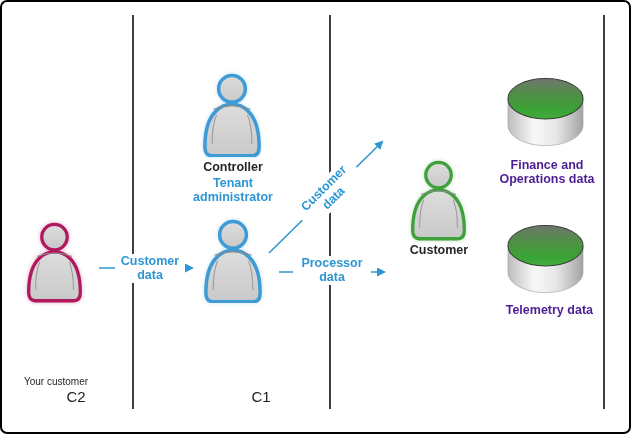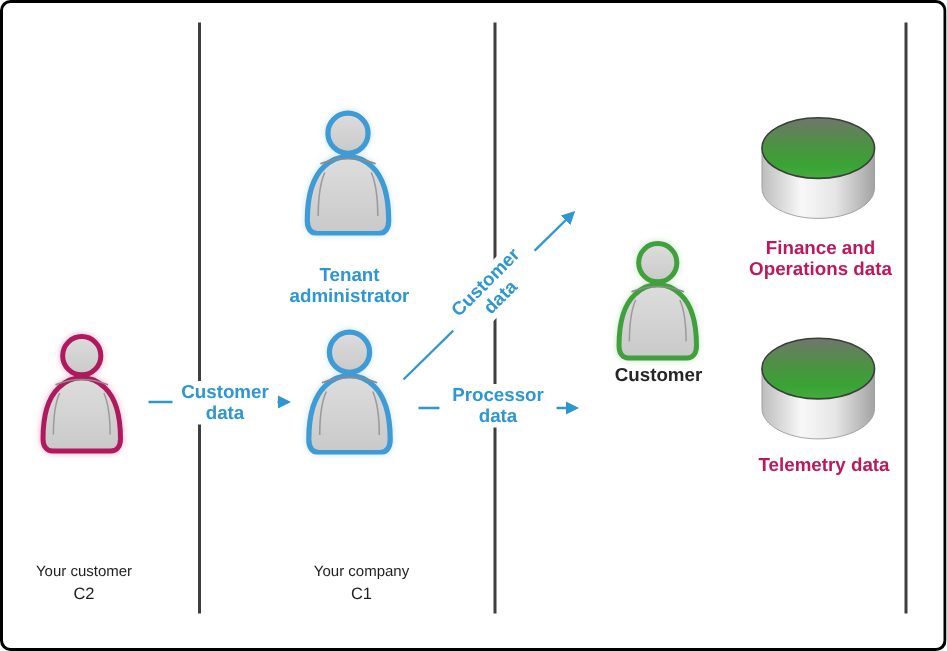--- a/index.html
+++ b/index.html
@@ -12,23 +12,23 @@
   .vline.l1{left:130px;} .vline.l2{left:327px;} .vline.l3{left:601px;}
   .arrows{position:absolute;left:0;top:0;width:627px;height:430px;pointer-events:none;}
   .lbl{position:absolute;text-align:center;}
   .flow-label{
     background:#fff;color:#2e96d2;font-size:12.5px;font-weight:600;
     line-height:13.5px;padding:1px 2px;
   }
   .flow-label.diag{transform:rotate(-45deg);}
   .name-label{color:#262626;font-size:12.5px;font-weight:600;line-height:14px;}
   .role-label{color:#2e96d2;font-size:12.5px;font-weight:600;line-height:14px;}
-  .store-label{color:#be185d;font-size:12.5px;font-weight:600;line-height:14px;}
+  .store-label{color:#4c1d95;font-size:12.5px;font-weight:600;line-height:14px;}
   .section-label{color:#1f1f1f;font-size:10px;font-weight:400;line-height:15px;}
-  .section-code{color:#1f1f1f;font-size:11px;font-weight:400;line-height:13px;}
+  .section-code{color:#1f1f1f;font-size:15px;font-weight:400;line-height:13px;margin-left:20px;}
   .actor{position:absolute;}
   .actor.crimson svg{filter:drop-shadow(0 0 2px rgba(176,25,94,0.35));}
   .actor.blue svg{filter:drop-shadow(0 0 2px rgba(62,155,213,0.30));}
   .actor.green svg{filter:drop-shadow(0 0 2px rgba(63,160,60,0.30));}
   .db{position:absolute;}
   .hidden-defs{position:absolute;width:0;height:0;overflow:hidden;}
 </style>
 </head>
 <body>
 
@@ -86,20 +86,21 @@
 
   <div class="actor blue" style="left:199px;top:71px;width:62px;height:84px;">
     <svg width="62" height="84" viewBox="0 0 64 86">
       <path d="M11 85 C6 85 4 81 4 76 C4 60 7 47 15.5 39 C20 34.5 25.5 32 32 32 C38.5 32 44 34.5 48.5 39 C57 47 60 60 60 76 C60 81 58 85 53 85 Z" fill="url(#personFill)" stroke="#3E9BD5" stroke-width="3.6" stroke-linejoin="round"></path>
       <path d="M16 43 C12.5 51 11.5 61 11.5 73" fill="none" stroke="#9b9b9b" stroke-width="1.1"></path>
       <path d="M48 43 C51.5 51 52.5 61 52.5 73" fill="none" stroke="#9b9b9b" stroke-width="1.1"></path>
       <circle cx="32" cy="16" r="13.8" fill="url(#personFill)" stroke="#3E9BD5" stroke-width="3.6"></circle>
       <path d="M13 37 Q32 29.5 51 37" fill="none" stroke="#8b8b8b" stroke-width="1.2"></path>
     </svg>
   </div>
+  <div class="lbl name-label" style="left:171px;top:158px;width:120px;">Controller</div>
   <div class="lbl role-label" style="left:183px;top:174px;width:96px;">Tenant administrator</div>
 
   <div class="actor blue" style="left:200px;top:217px;width:62px;height:84px;">
     <svg width="62" height="84" viewBox="0 0 64 86">
       <path d="M11 85 C6 85 4 81 4 76 C4 60 7 47 15.5 39 C20 34.5 25.5 32 32 32 C38.5 32 44 34.5 48.5 39 C57 47 60 60 60 76 C60 81 58 85 53 85 Z" fill="url(#personFill)" stroke="#3E9BD5" stroke-width="3.6" stroke-linejoin="round"></path>
       <path d="M16 43 C12.5 51 11.5 61 11.5 73" fill="none" stroke="#9b9b9b" stroke-width="1.1"></path>
       <path d="M48 43 C51.5 51 52.5 61 52.5 73" fill="none" stroke="#9b9b9b" stroke-width="1.1"></path>
       <circle cx="32" cy="16" r="13.8" fill="url(#personFill)" stroke="#3E9BD5" stroke-width="3.6"></circle>
       <path d="M13 37 Q32 29.5 51 37" fill="none" stroke="#8b8b8b" stroke-width="1.2"></path>
     </svg>
@@ -128,17 +129,16 @@
     <svg width="83" height="77" viewBox="0 0 84 78">
       <path d="M4 23 L4 50 C4 61.3 21 70.5 42 70.5 C63 70.5 80 61.3 80 50 L80 23 Z" fill="url(#dbBody)" stroke="#9a9a9a" stroke-width="0.6"></path>
       <ellipse cx="42" cy="23" rx="38" ry="20.5" fill="url(#dbTop)" stroke="#384038" stroke-width="1.1"></ellipse>
     </svg>
   </div>
   <div class="lbl store-label" style="left:499px;top:301px;width:92px;text-align:right;">Telemetry data</div>
 
   <div class="lbl section-label" style="left:0px;top:372px;width:108px;">Your customer</div>
   <div class="lbl section-code" style="left:0px;top:388px;width:108px;">C2</div>
 
-  <div class="lbl section-label" style="left:179px;top:372px;width:120px;">Your company</div>
   <div class="lbl section-code" style="left:179px;top:388px;width:120px;">C1</div>
 
 
 </div>
 
 </body></html>

